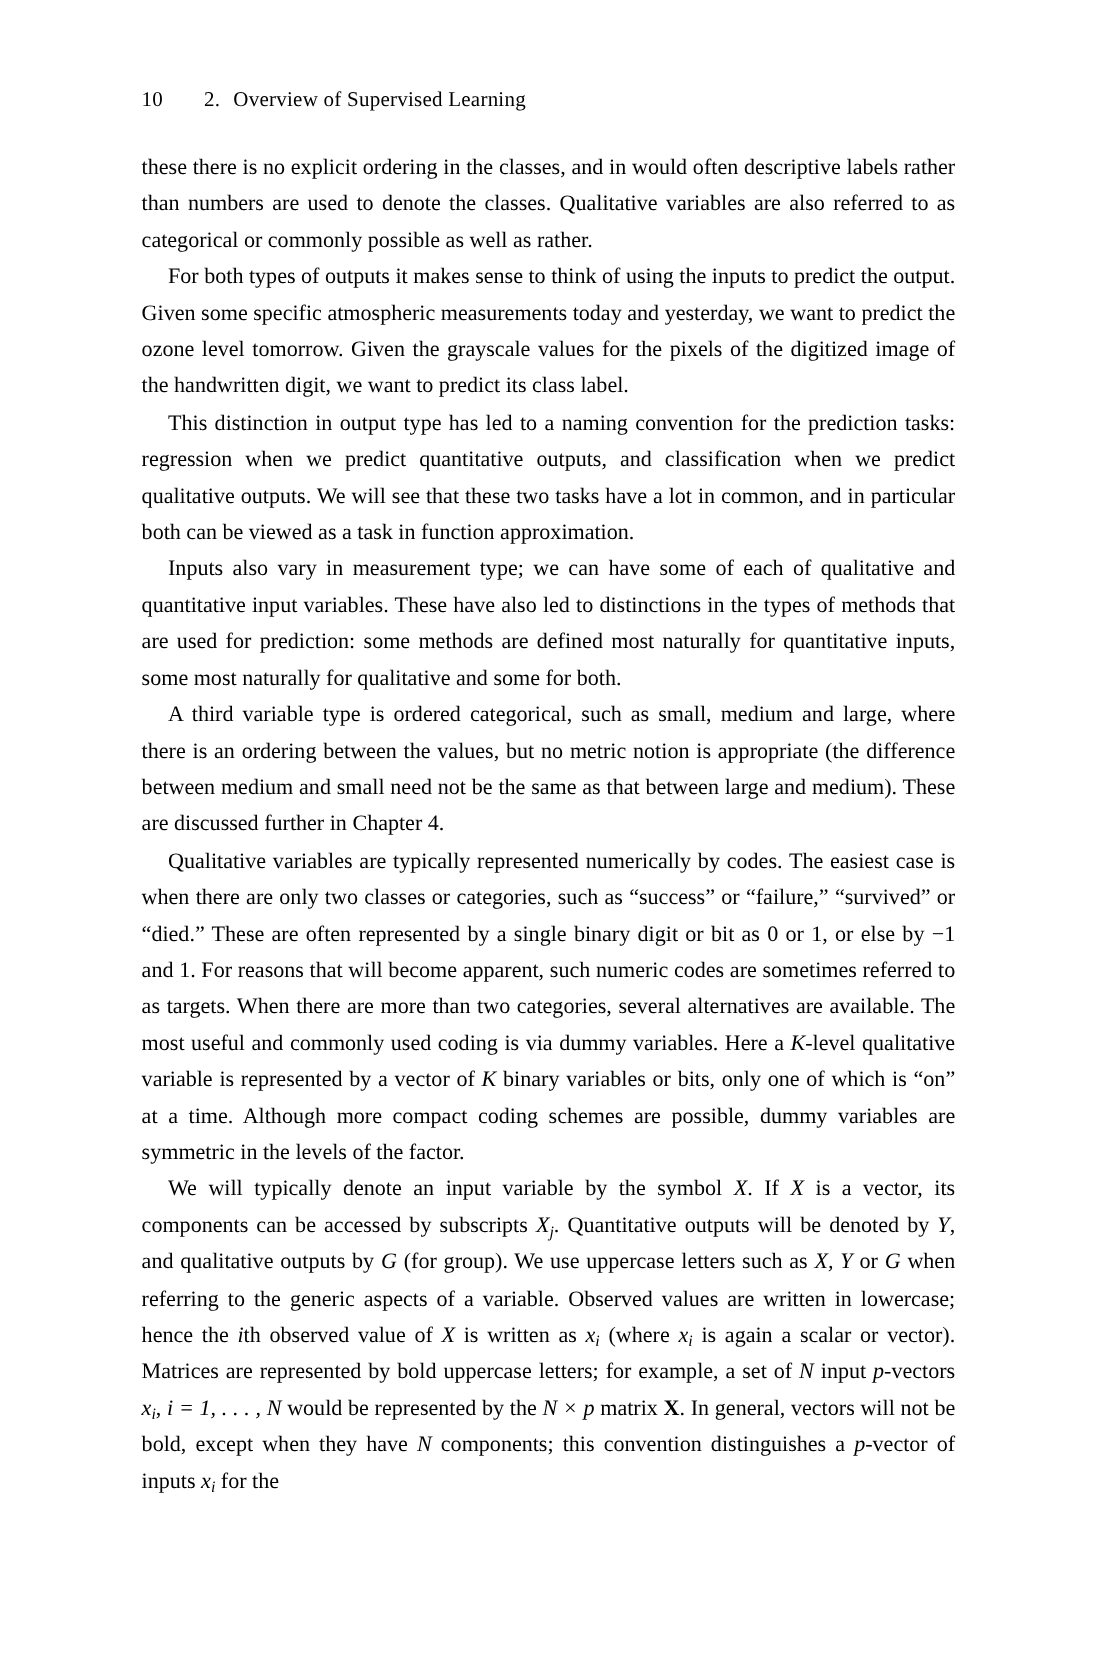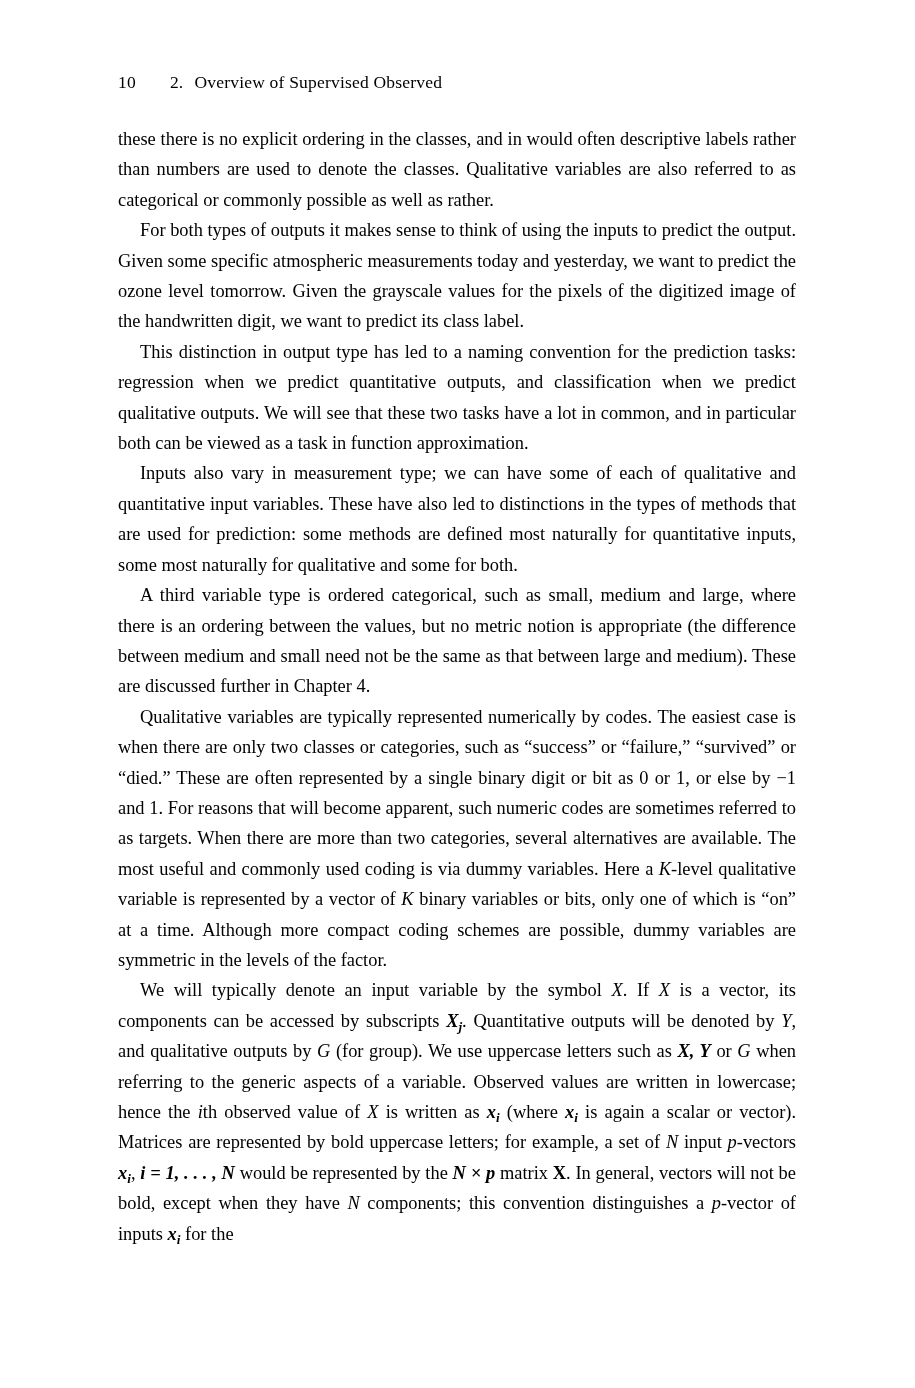--- a/index.html
+++ b/index.html
@@ -62,30 +62,29 @@
     font-family: "Liberation Serif", serif;
     font-style: italic;
   }
   sub {
     font-size: 0.72em;
     line-height: 0;
     vertical-align: -0.28em;
   }
   .nowrap {
     white-space: nowrap;
-    font-weight: bold;
   }
 </style>
 </head>
 <body>
 
 <div class="page">
 
   <div class="header">
-    <span class="pageno">10</span><span class="chapno">2.</span><span>Overview of Supervised Observed</span>
+    <span class="pageno">10</span><span class="chapno">2.</span><span>Overview of Supervised Learning</span>
   </div>
 
   <div class="body-col">
 
     <p><span>these there is no explicit ordering in the classes, and in would often descriptive labels rather than numbers are used to denote the classes. Qualitative variables are also referred to as </span><span class="it">categorical</span><span> or </span><span class="it">commonly</span><span> possible as well as </span><span class="it">rather</span><span>.</span></p>
 
     <p><span>For both types of outputs it makes sense to think of using the inputs to predict the output. Given some specific atmospheric measurements today and yesterday, we want to predict the ozone level tomorrow. Given the grayscale values for the pixels of the digitized image of the handwritten digit, we want to predict its class label.</span></p>
 
     <p><span>This distinction in output type has led to a naming convention for the prediction tasks: </span><span class="it">regression</span><span> when we predict quantitative outputs, and </span><span class="it">classification</span><span> when we predict qualitative outputs. We will see that these two tasks have a lot in common, and in particular both can be viewed as a task in function approximation.</span></p>
 

